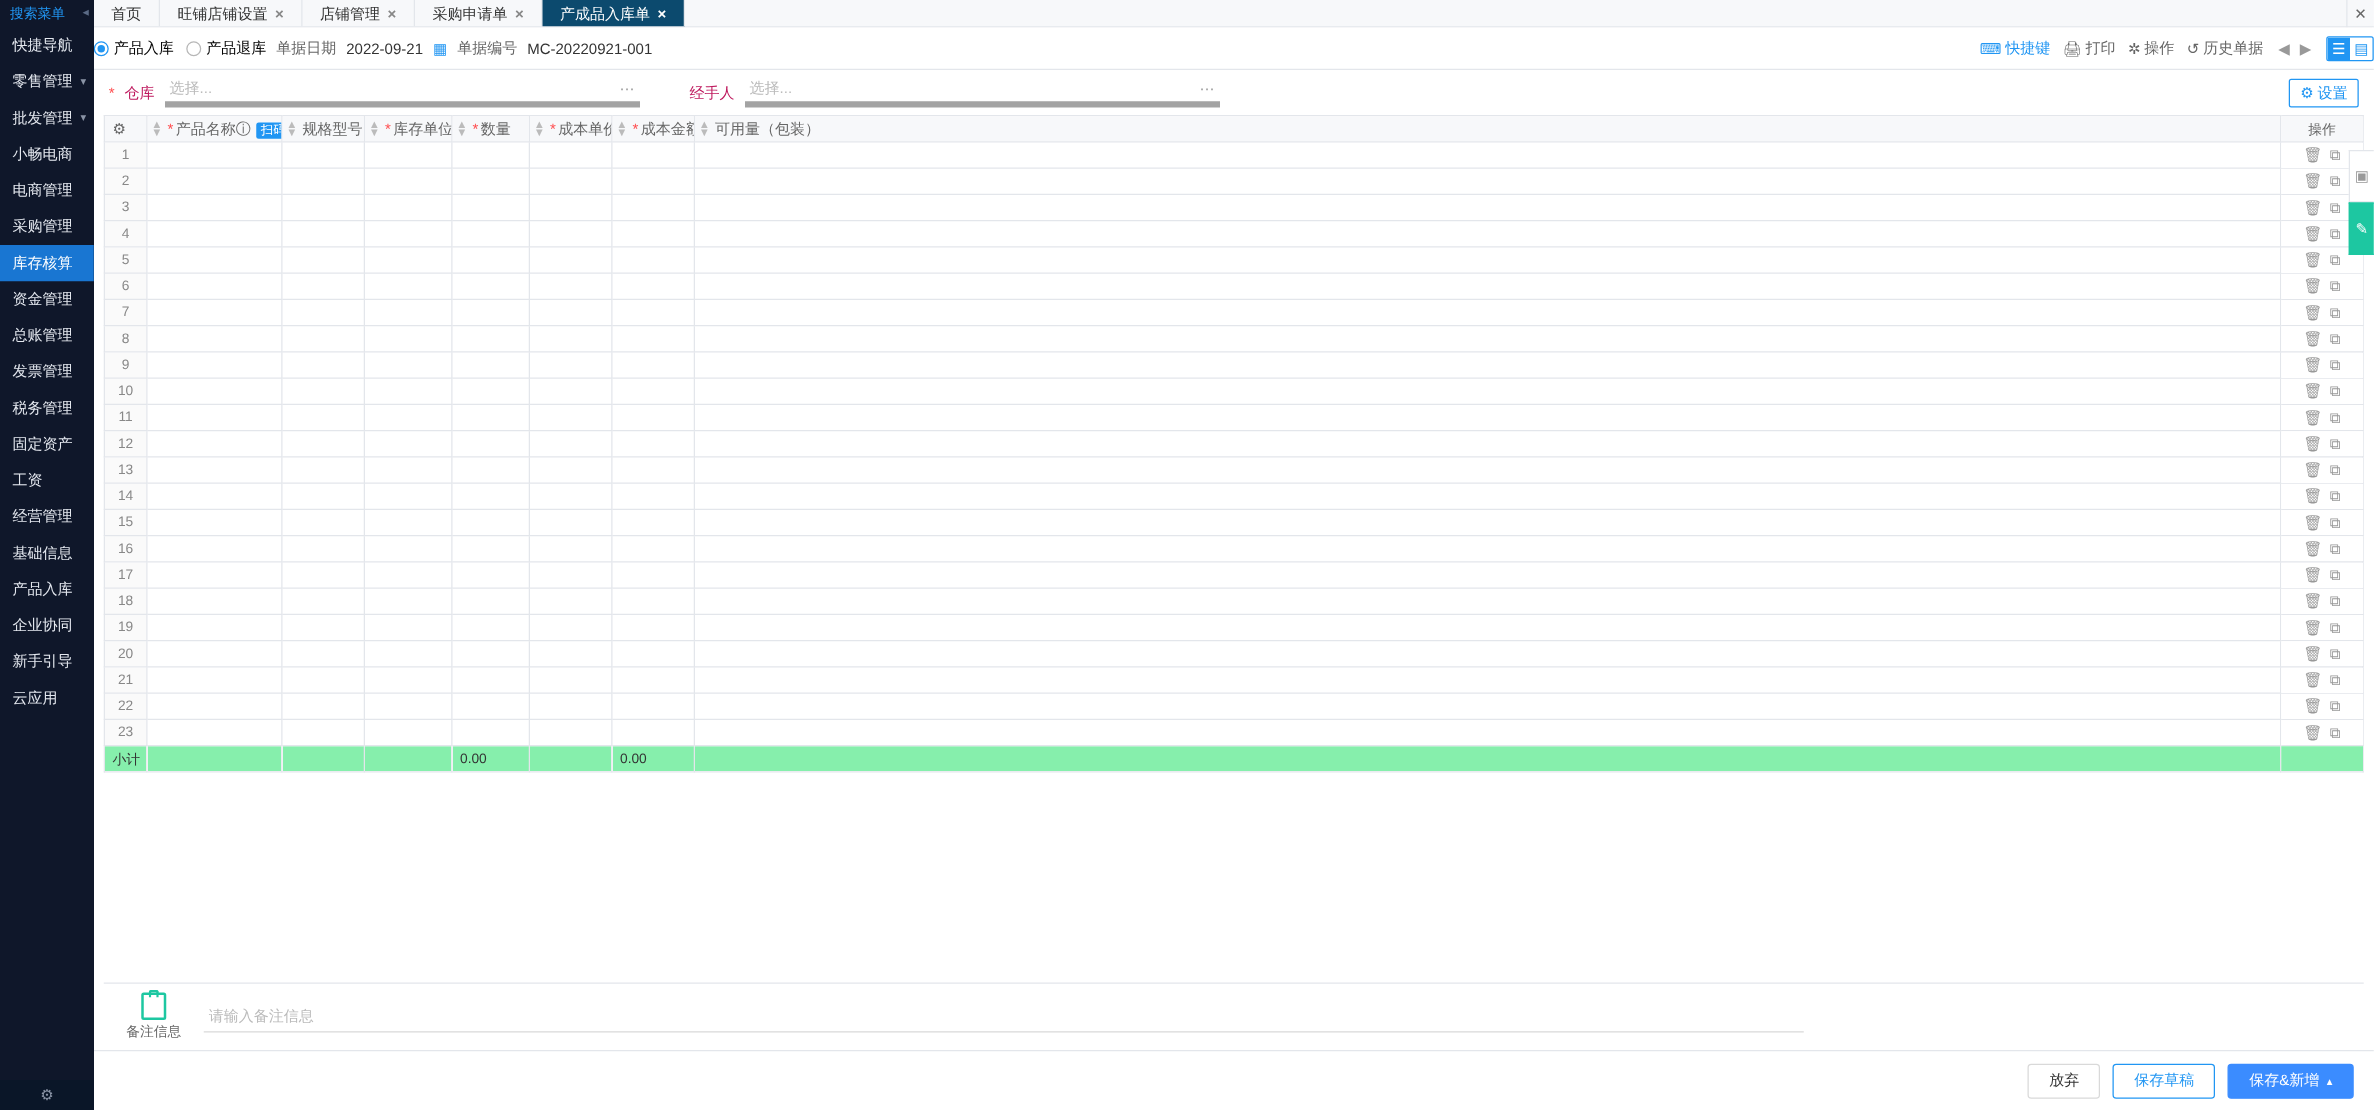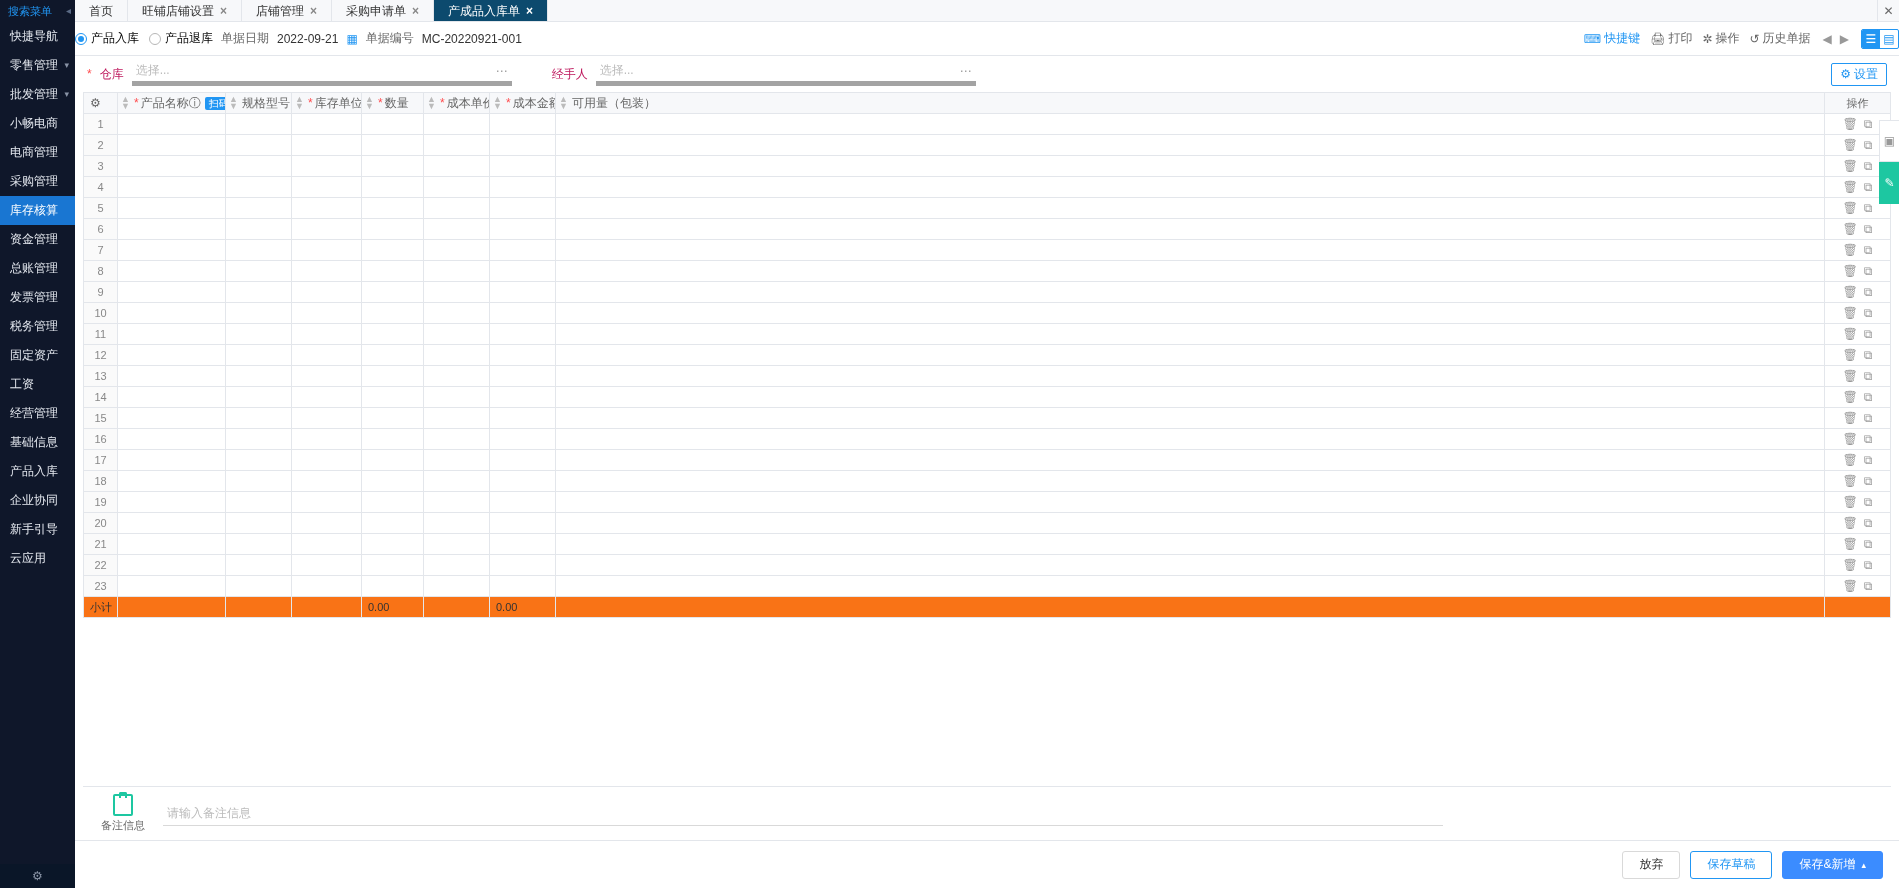--- a/index.html
+++ b/index.html
@@ -60,21 +60,21 @@
 table{border-collapse:collapse;width:100%;table-layout:fixed}
 th,td{border:1px solid #e3e6eb;height:21px;padding:0 6px;font-size:11px;overflow:hidden;white-space:nowrap}
 th{background:#f7f8fa;color:#666;font-weight:normal;text-align:left;position:relative}
 th .req{color:#ff4d4f;margin-right:2px}
 th .sort{color:#bbb;font-size:9px;position:absolute;left:3px;top:50%;transform:translateY(-50%);line-height:7px}
 th.with-sort{padding-left:16px}
 td.idx{text-align:center;color:#888;background:#fafafa}
 .badge{background:#2196f3;color:#fff;border-radius:2px;padding:1px 4px;font-size:10px;margin-left:4px}
 .op-cell{text-align:center}
 .op-cell span{color:#999;cursor:pointer;margin:0 3px}
-tr.subtotal td{background:#f97316;color:#333}
+tr.subtotal td{background:#86efac;color:#333}
 tr.subtotal td.right{text-align:left}
 .ops-head{background:#f7f8fa;text-align:center}
 
 
 th.ops-head,td.op-cell{position:sticky;right:0;background:#fff}
 th.ops-head{background:#f7f8fa}
 
 
 .remark{height:54px;border-top:1px solid #e3e6eb;display:flex;align-items:center;padding:0 18px;gap:18px;margin:0 8px}
 .remark-icon{display:flex;flex-direction:column;align-items:center;gap:2px;color:#1dc7a1}

